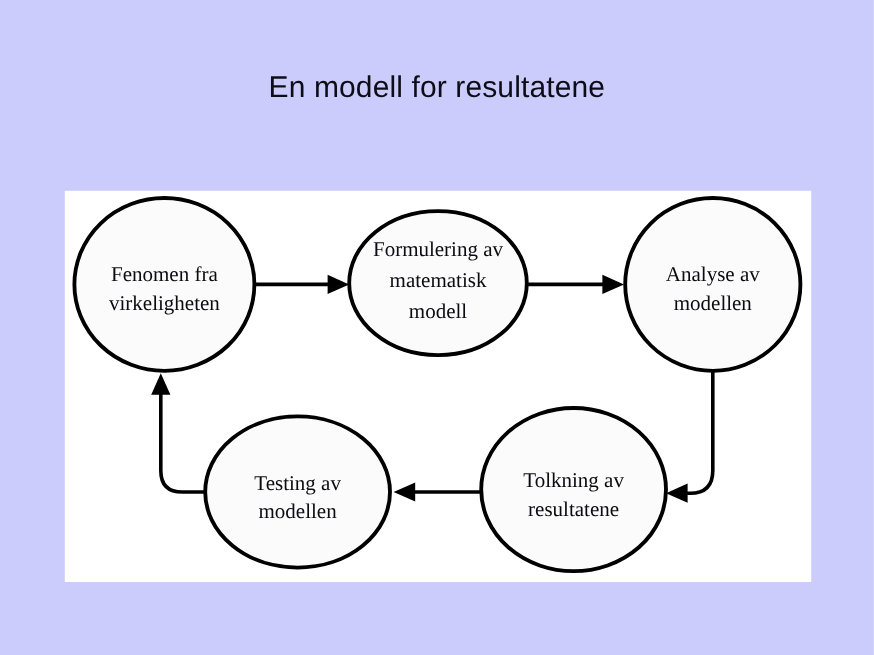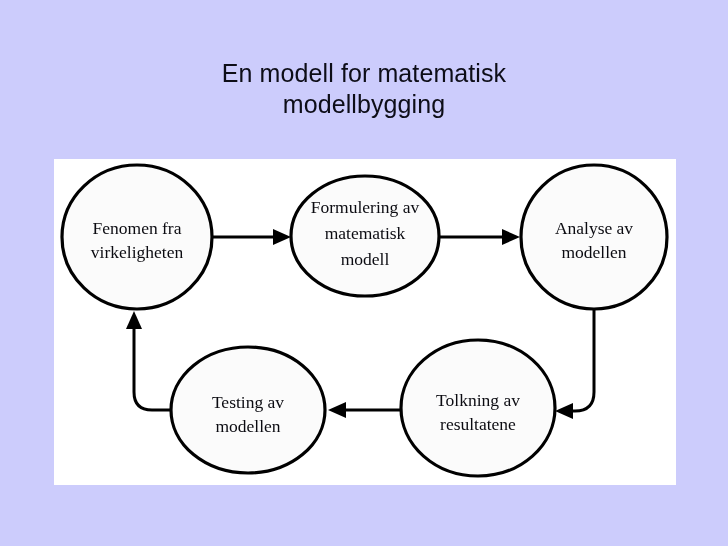--- a/index.html
+++ b/index.html
@@ -65,22 +65,21 @@
   .flow-head {
     fill: #000000;
   }
 </style>
 </head>
 <body>
 
 <div id="slide">
 
   <div id="slide-title">
-    <div>En modell for matematisk</div>
-    <div>modellbygging</div>
+    <div>En modell for resultatene</div>
   </div>
 
   <div id="diagram-panel">
     <svg id="diagram-svg" viewBox="0 0 622 326">
 
       <g>
         <line class="flow-line" x1="159" y1="78" x2="223" y2="78"></line>
         <polygon class="flow-head" points="237,78 219,70 219,86"></polygon>
       </g>
 

